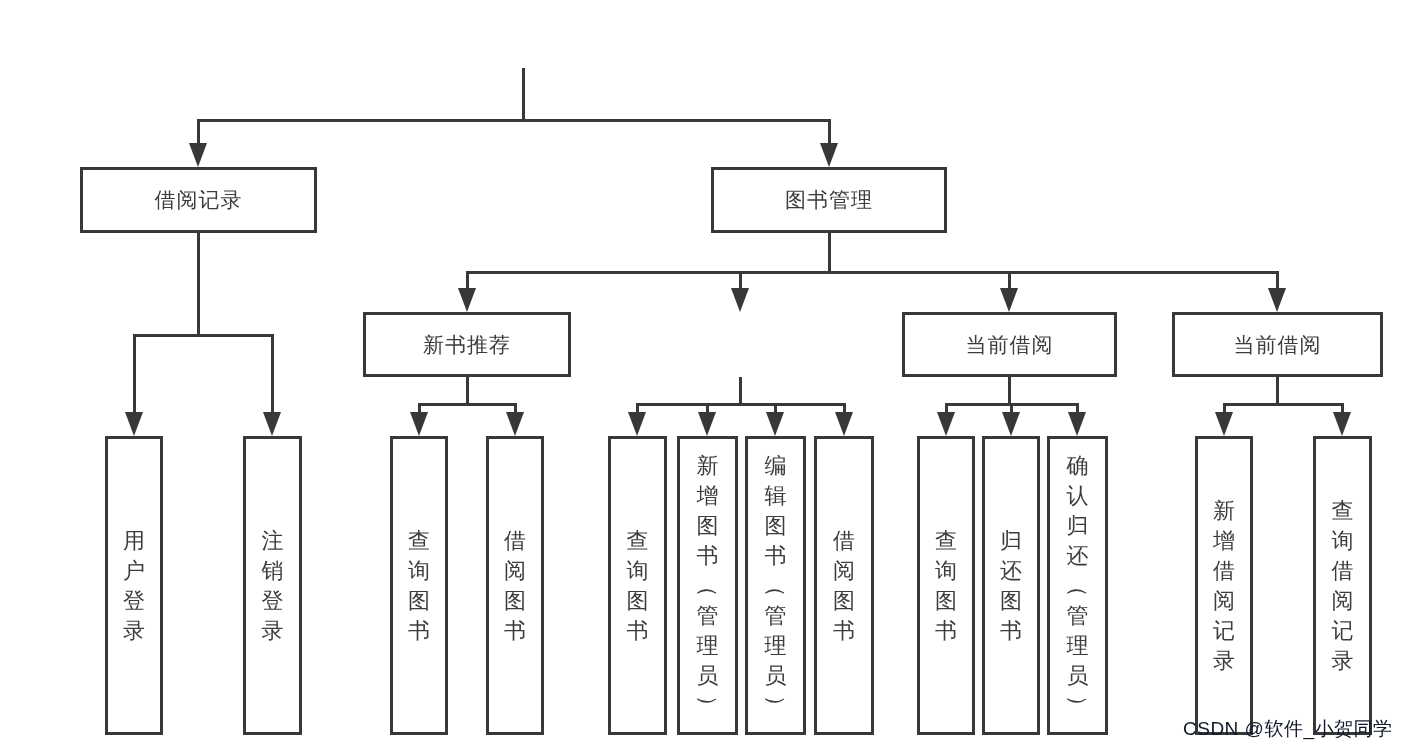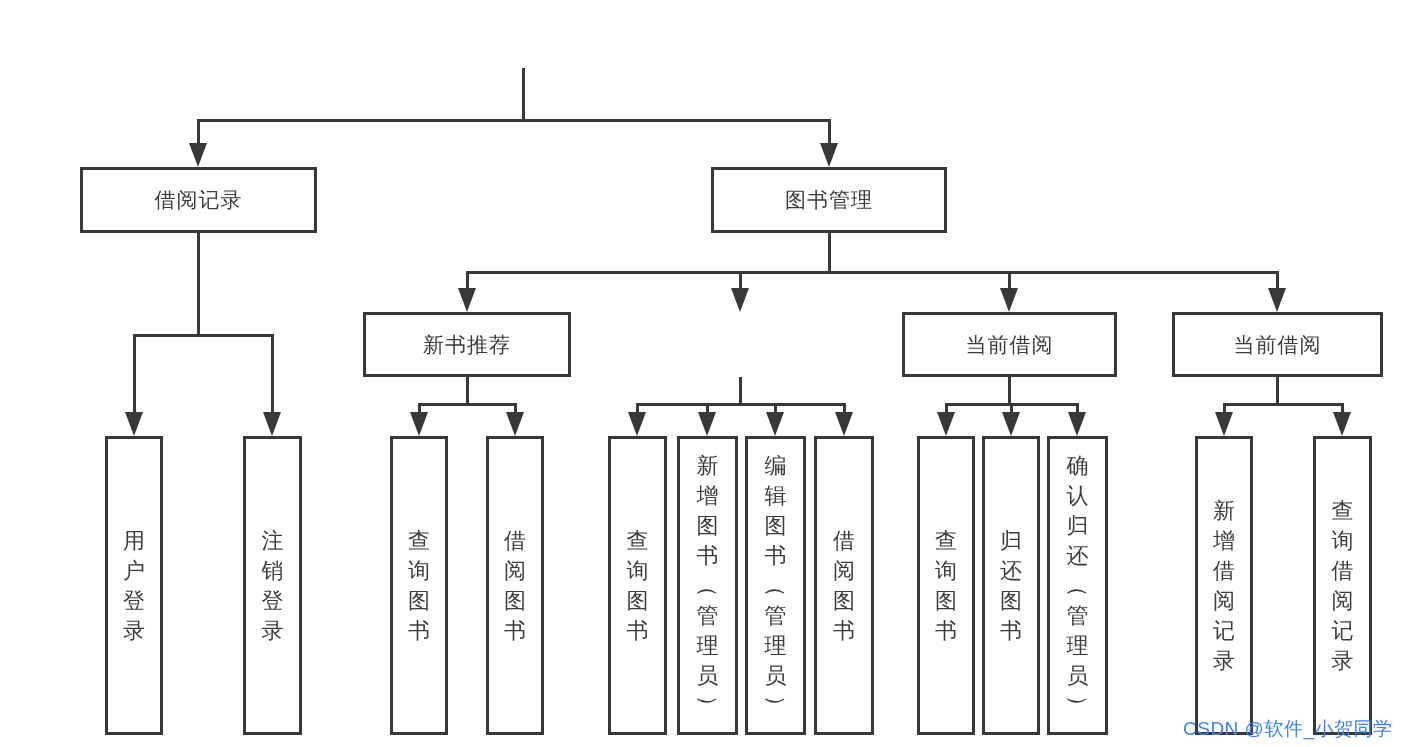--- a/index.html
+++ b/index.html
@@ -21,21 +21,21 @@
   .vch.rot{transform:rotate(90deg);}
   .hline{position:absolute;height:3px;background:#383838;z-index:1;}
   .vline{position:absolute;width:3px;background:#383838;z-index:1;}
   .arrow{
     position:absolute;width:0;height:0;z-index:1;
     border-left:9px solid transparent;border-right:9px solid transparent;
     border-top:24px solid #383838;
   }
   .watermark{
     position:absolute;left:1183px;top:716px;z-index:5;
-    font-size:19px;color:#3b82f6;white-space:nowrap;letter-spacing:0.5px;
+    font-size:19px;color:#0f172a;white-space:nowrap;letter-spacing:0.5px;
   }
 </style>
 </head>
 <body>
 
 <div class="canvas">
 
   <div class="vline" style="left:522px;top:68px;height:52px"></div>
   <div class="hline" style="left:198px;top:119px;width:632px"></div>
   <div class="vline" style="left:197px;top:119px;height:28px"></div>

